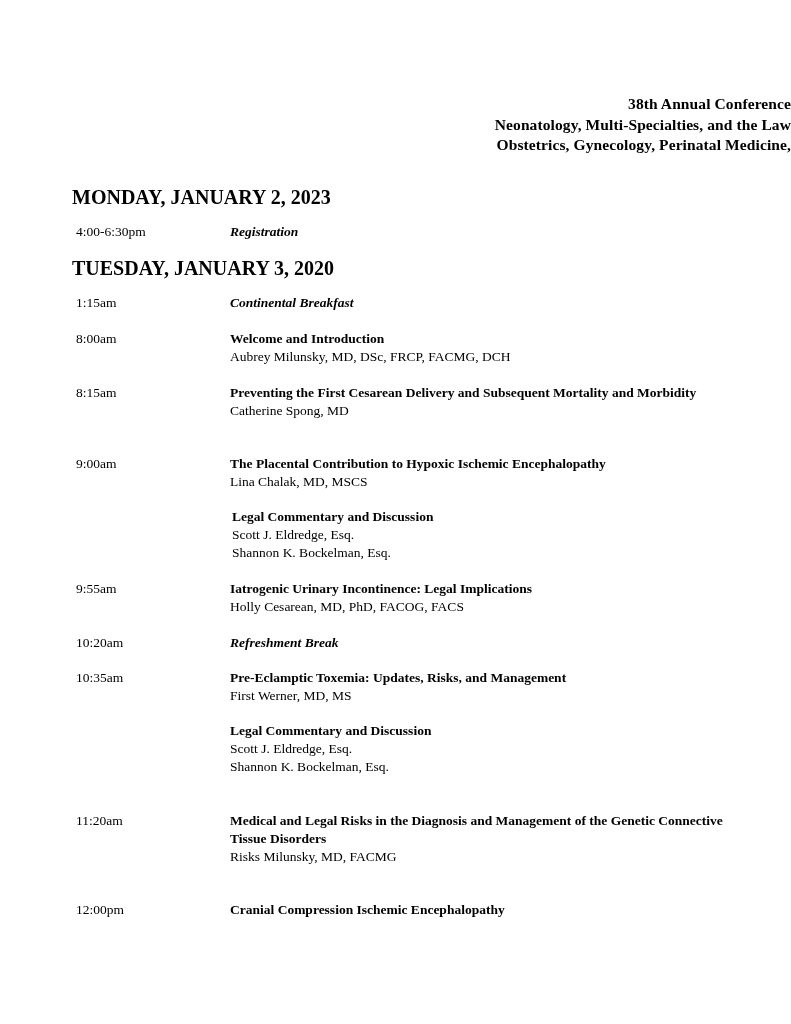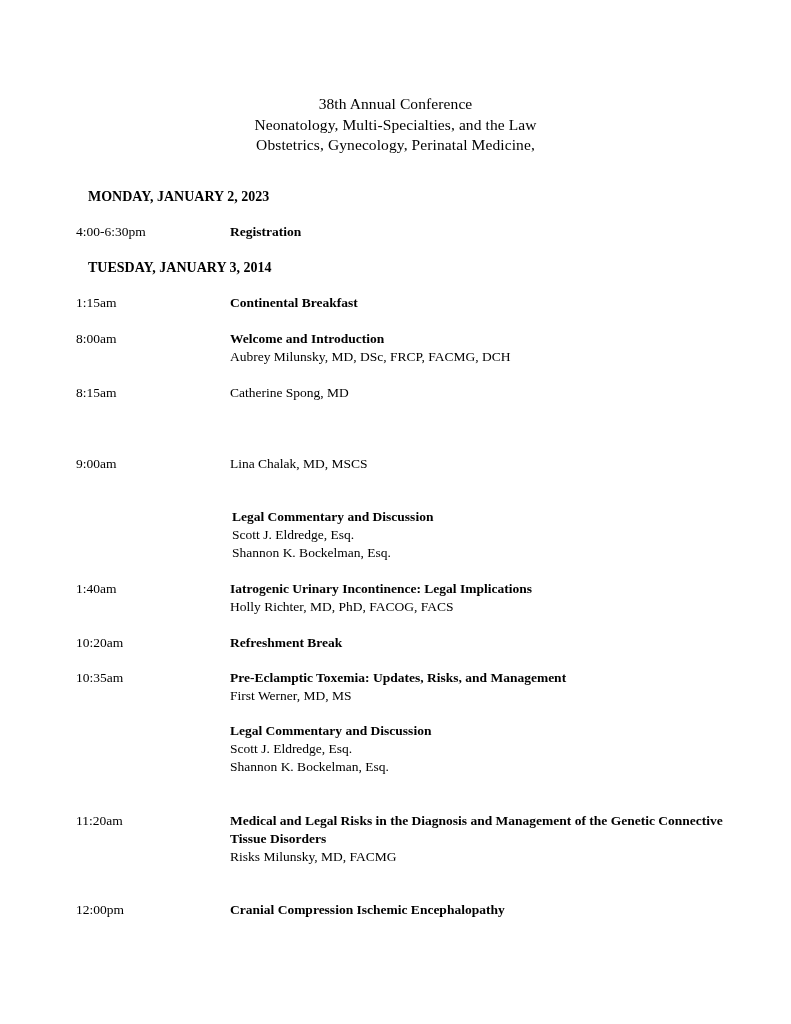--- a/index.html
+++ b/index.html
@@ -24,42 +24,43 @@
 
   
   .title-block {
     position: absolute;
     left: 0;
     top: 94px;
     width: 791px;
     text-align: center;
   }
   .title-line {
-    font-weight: normal;
+    font-weight: bold;
     font-size: 15.5px;
     line-height: 20.5px;
     letter-spacing: 0.1px;
+    text-align: right;
   }
   .title-line.main {
     font-size: 15.5px;
   }
 
   
   .agenda {
     position: absolute;
     left: 0;
     top: 0;
     width: 791px;
   }
 
   .day-header {
     position: absolute;
-    left: 88px;
+    left: 72px;
     font-weight: bold;
-    font-size: 14px;
+    font-size: 20px;
     line-height: 18px;
     white-space: nowrap;
   }
 
   .entry {
     position: absolute;
     left: 0;
     width: 791px;
   }
   .entry .time {
@@ -79,20 +80,21 @@
   .entry .content.indented {
     left: 232px;
   }
 
   .session-title {
     font-weight: bold;
     font-size: 13.5px;
     line-height: 18px;
   }
   .session-title.italic {
+    font-style: italic;
   }
   .speaker {
     font-weight: normal;
     font-style: normal;
     font-size: 13.5px;
     line-height: 18px;
   }
 </style>
 </head>
 <body>
@@ -106,59 +108,61 @@
   </div>
 
   <div class="agenda" id="agenda-root">
       <div class="day-header" style="top: 188px;">MONDAY, JANUARY 2, 2023</div>
       <div class="entry" style="top: 223px;">
         <div class="time">4:00-6:30pm</div>
         <div class="content">
           <div class="session-title italic">Registration</div>
         </div>
       </div>
-      <div class="day-header" style="top: 259px;">TUESDAY, JANUARY 3, 2014</div>
+      <div class="day-header" style="top: 259px;">TUESDAY, JANUARY 3, 2020</div>
       <div class="entry" style="top: 294px;">
         <div class="time">1:15am</div>
         <div class="content">
           <div class="session-title italic">Continental Breakfast</div>
         </div>
       </div>
       <div class="entry" style="top: 330px;">
         <div class="time">8:00am</div>
         <div class="content">
           <div class="session-title">Welcome and Introduction</div>
           <div class="speaker">Aubrey Milunsky, MD, DSc, FRCP, FACMG, DCH</div>
         </div>
       </div>
       <div class="entry" style="top: 384px;">
         <div class="time">8:15am</div>
         <div class="content">
+          <div class="session-title">Preventing the First Cesarean Delivery and Subsequent Mortality and Morbidity</div>
           <div class="speaker">Catherine Spong, MD</div>
         </div>
       </div>
       <div class="entry" style="top: 455px;">
         <div class="time">9:00am</div>
         <div class="content">
+          <div class="session-title">The Placental Contribution to Hypoxic Ischemic Encephalopathy</div>
           <div class="speaker">Lina Chalak, MD, MSCS</div>
         </div>
       </div>
       <div class="entry" style="top: 508px;">
         <div class="time"></div>
         <div class="content indented">
           <div class="session-title">Legal Commentary and Discussion</div>
           <div class="speaker">Scott J. Eldredge, Esq.</div>
           <div class="speaker">Shannon K. Bockelman, Esq.</div>
         </div>
       </div>
       <div class="entry" style="top: 580px;">
-        <div class="time">1:40am</div>
+        <div class="time">9:55am</div>
         <div class="content">
           <div class="session-title">Iatrogenic Urinary Incontinence: Legal Implications</div>
-          <div class="speaker">Holly Richter, MD, PhD, FACOG, FACS</div>
+          <div class="speaker">Holly Cesarean, MD, PhD, FACOG, FACS</div>
         </div>
       </div>
       <div class="entry" style="top: 634px;">
         <div class="time">10:20am</div>
         <div class="content">
           <div class="session-title italic">Refreshment Break</div>
         </div>
       </div>
       <div class="entry" style="top: 669px;">
         <div class="time">10:35am</div>

